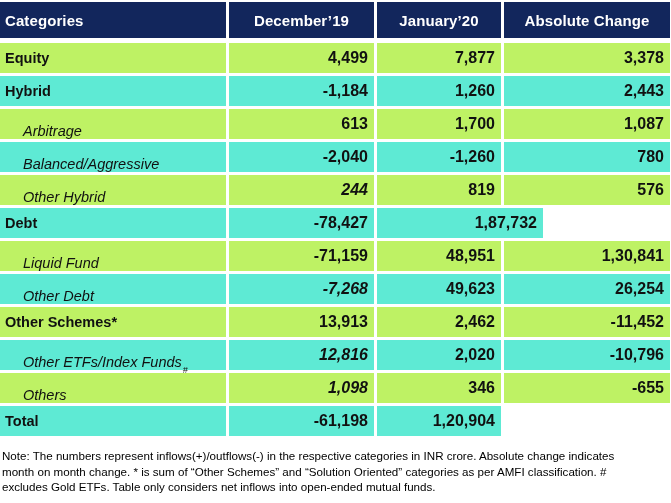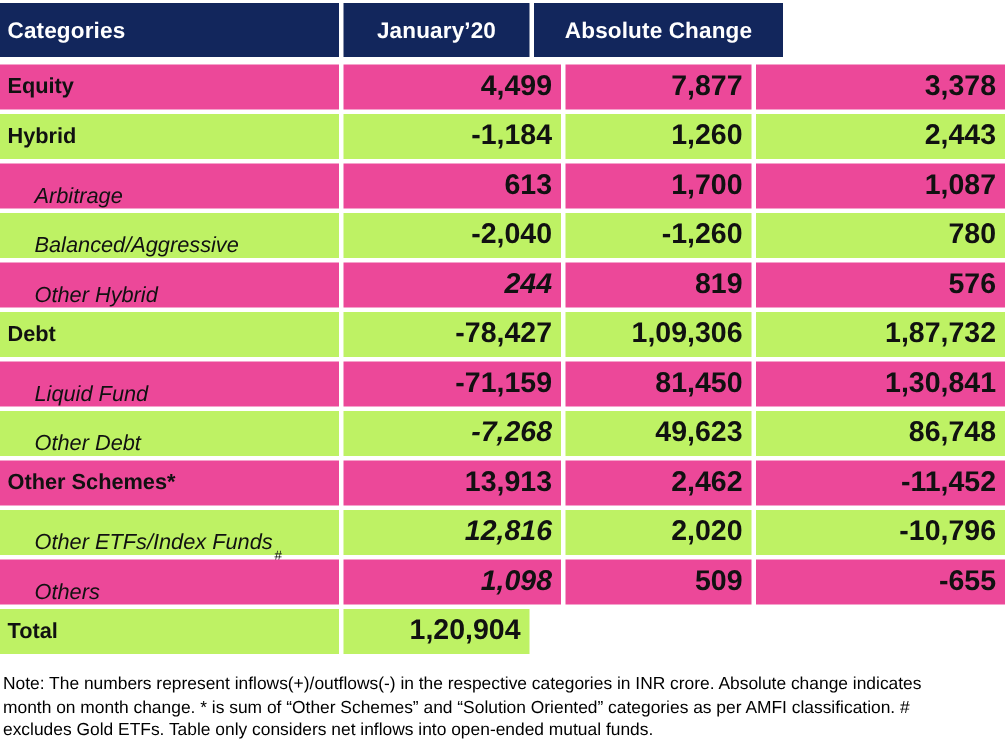--- a/index.html
+++ b/index.html
@@ -40,24 +40,24 @@
     color: #ffffff;
     font-weight: bold;
     font-size: 15px;
     justify-content: center;
     letter-spacing: 0.1px;
   }
   .hcell.c0 { justify-content: flex-start; padding-left: 5px; }
 
   
   .cat { justify-content: flex-start; padding-left: 5px; font-size: 14.5px; }
-  .num { justify-content: flex-end;  padding-right: 6px; font-size: 19px; }
-
-  .row.white .cell { background: #ec4899; }
-  .row.blue  .cell { background: #bef264; }
+  .num { justify-content: flex-end;  padding-right: 6px; font-size: 16px; }
+
+  .row.white .cell { background: #bef264; }
+  .row.blue  .cell { background: #5eead4; }
 
   .row.parent .cell, .row.total .cell { font-weight: bold; }
   .row.sub .cat { font-style: italic; padding-left: 23px; font-weight: normal; align-items: flex-end; }
   .row.sub .num { font-weight: bold; }
   .num.ital { font-style: italic; }
 
   .cat sup { font-size: 9px; line-height: 0; margin-left: 1px; }
 
   
   .note {
@@ -70,20 +70,21 @@
   }
 </style>
 </head>
 <body>
 
 <div class="canvas">
   <div class="tbl">
 
     <div class="hrow">
       <div class="cell hcell c0">Categories</div>
+      <div class="cell hcell c1">December’19</div>
       <div class="cell hcell c2">January’20</div>
       <div class="cell hcell c3">Absolute Change</div>
     </div>
 
     <div id="rows">
   <div class="row white parent">
     <div class="cell cat c0">
             <span>Equity</span>
             <sup></sup>
           </div>
@@ -131,42 +132,41 @@
     <div class="cell num c2">819</div>
     <div class="cell num c3">576</div>
   </div>
 
   <div class="row blue parent">
     <div class="cell cat c0">
             <span>Debt</span>
             <sup></sup>
           </div>
     <div class="cell num c1">-78,427</div>
-    <div class="cell num c2">1,09,306</div>
     <div class="cell num c3">1,87,732</div>
   </div>
 
   <div class="row white sub">
     <div class="cell cat c0">
             <span>Liquid Fund</span>
             <sup></sup>
           </div>
     <div class="cell num c1">-71,159</div>
-    <div class="cell num c2">81,450</div>
+    <div class="cell num c2">48,951</div>
     <div class="cell num c3">1,30,841</div>
   </div>
 
   <div class="row blue sub">
     <div class="cell cat c0">
             <span>Other Debt</span>
             <sup></sup>
           </div>
     <div class="cell num c1 ital">-7,268</div>
     <div class="cell num c2">49,623</div>
-    <div class="cell num c3">86,748</div>
+    <div class="cell num c3">26,254</div>
   </div>
 
   <div class="row white parent">
     <div class="cell cat c0">
             <span>Other Schemes*</span>
             <sup></sup>
           </div>
     <div class="cell num c1">13,913</div>
     <div class="cell num c2">2,462</div>
     <div class="cell num c3">-11,452</div>
@@ -181,28 +181,29 @@
     <div class="cell num c2">2,020</div>
     <div class="cell num c3">-10,796</div>
   </div>
 
   <div class="row white sub">
     <div class="cell cat c0">
             <span>Others</span>
             <sup></sup>
           </div>
     <div class="cell num c1 ital">1,098</div>
-    <div class="cell num c2">509</div>
+    <div class="cell num c2">346</div>
     <div class="cell num c3">-655</div>
   </div>
 
   <div class="row blue total">
     <div class="cell cat c0">
             <span>Total</span>
             <sup></sup>
           </div>
+    <div class="cell num c1">-61,198</div>
     <div class="cell num c2">1,20,904</div>
   </div>
 </div>
   </div>
 
   <div class="note">Note: The numbers represent inflows(+)/outflows(-) in the respective categories in INR crore. Absolute change indicates month on month change. * is sum of “Other Schemes” and “Solution Oriented” categories as per AMFI classification. # excludes Gold ETFs. Table only considers net inflows into open-ended mutual funds.</div>
 </div>
 
 </body></html>

